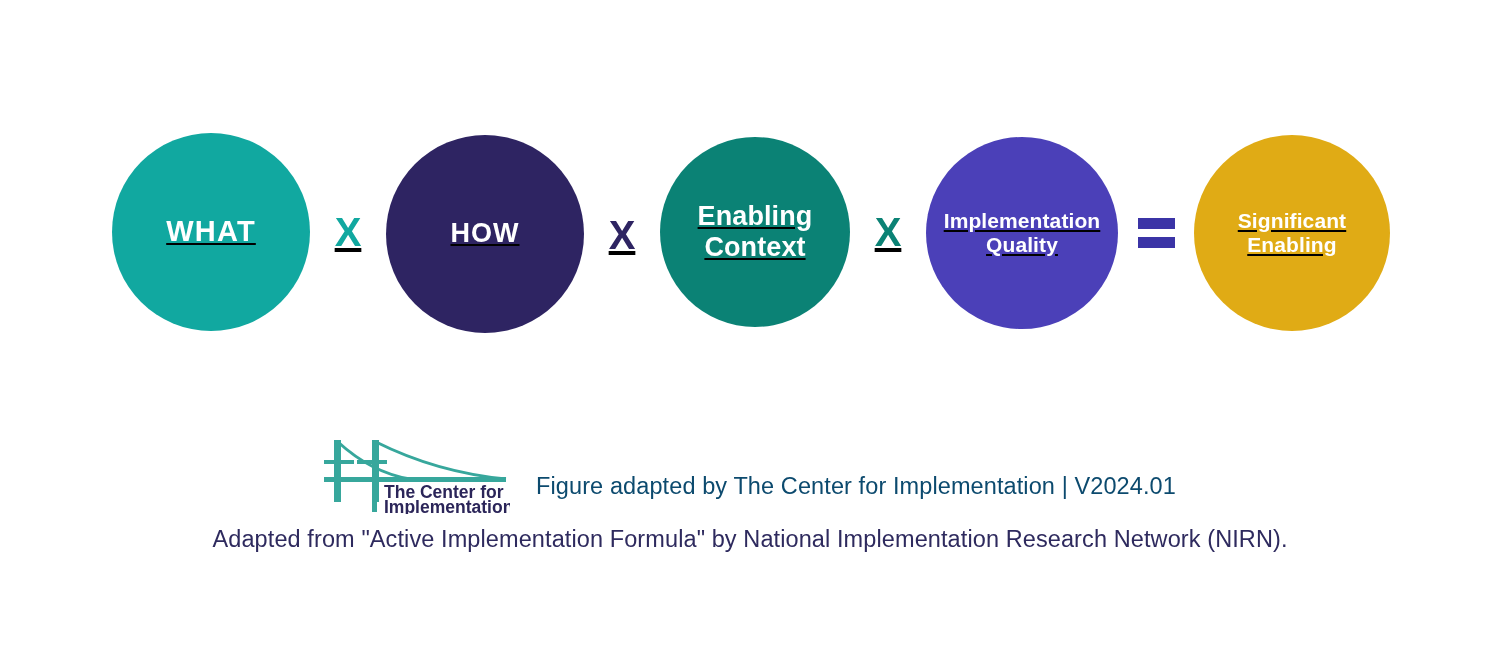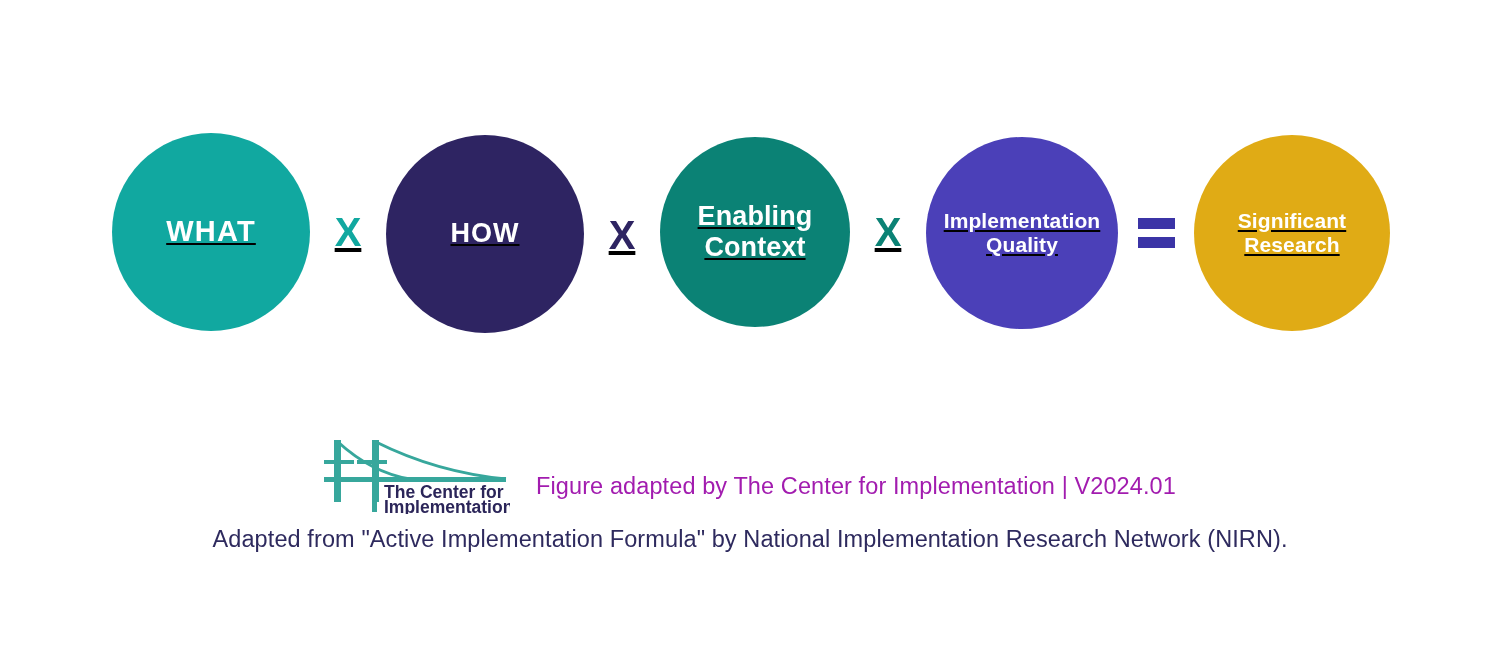--- a/index.html
+++ b/index.html
@@ -107,21 +107,21 @@
   #logo {
     flex: 0 0 auto;
     width: 186px;
     height: 84px;
     position: relative;
   }
   #logo svg { display: block; }
 
   #credit-text-1 {
     font-size: 23.5px;
-    color: #a21caf;
+    color: #0c4a6e;
     letter-spacing: 0.1px;
     white-space: nowrap;
     padding-top: 28px;
   }
   #credit-text-2 {
     margin-top: 12px;
     text-align: center;
     font-size: 23.5px;
     color: #2e2a5e;
     letter-spacing: 0.1px;
@@ -157,21 +157,21 @@
 Quality</span>
   </div>
 
   <div id="op-eq">
     <div class="eq-bar"></div>
     <div class="eq-bar"></div>
   </div>
 
   <div class="node" id="node-outcomes">
     <span class="node-label">Significant
-Research</span>
+Enabling</span>
   </div>
 
 </div>
 
 <div id="credits">
 
   <div id="credit-line-1">
 
     <div id="logo">
       <svg width="186" height="84" viewBox="0 0 186 84" xmlns="http://www.w3.org/2000/svg">

